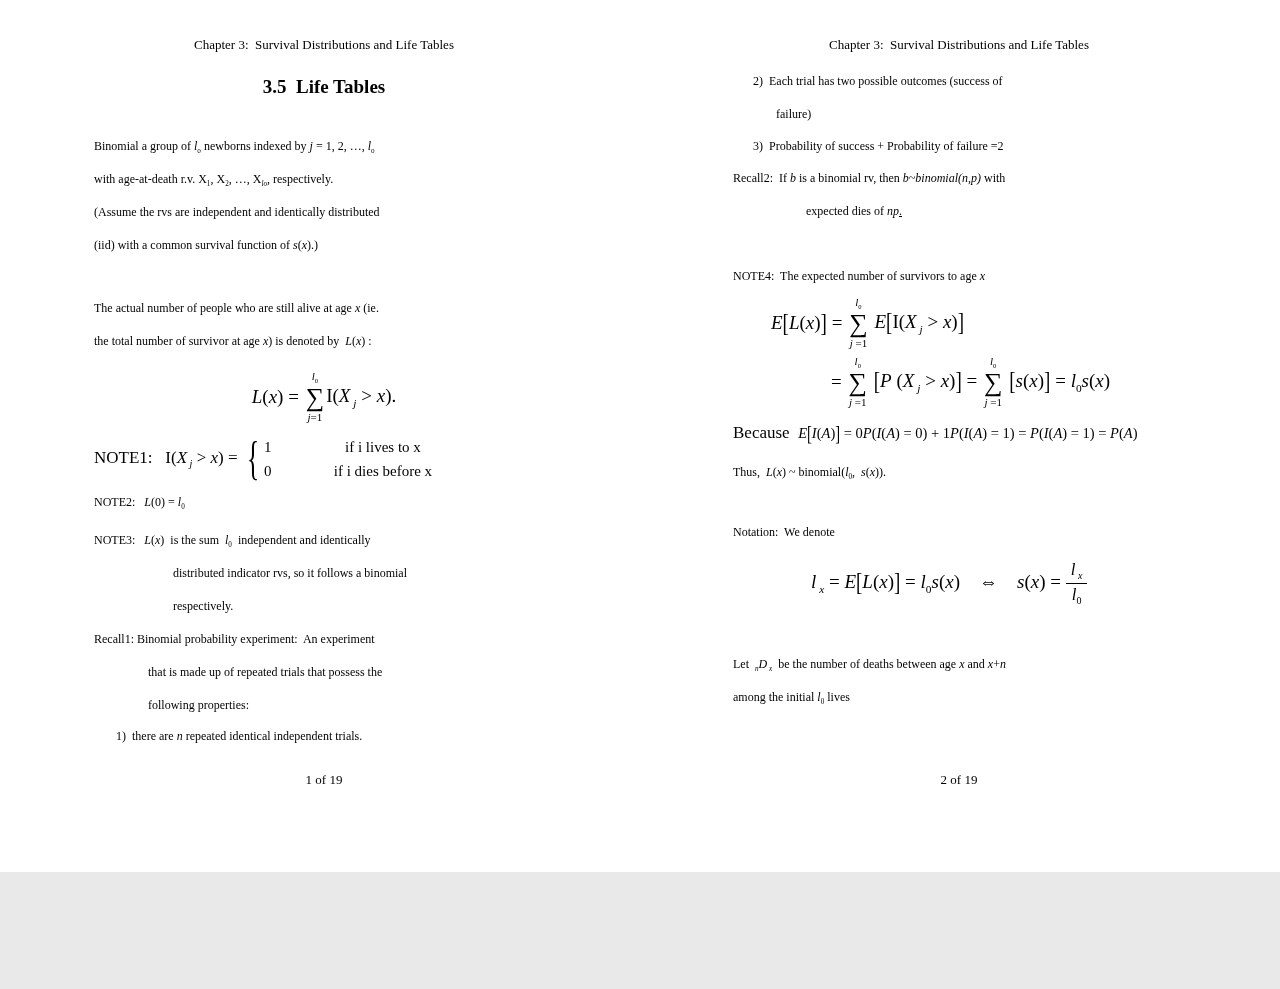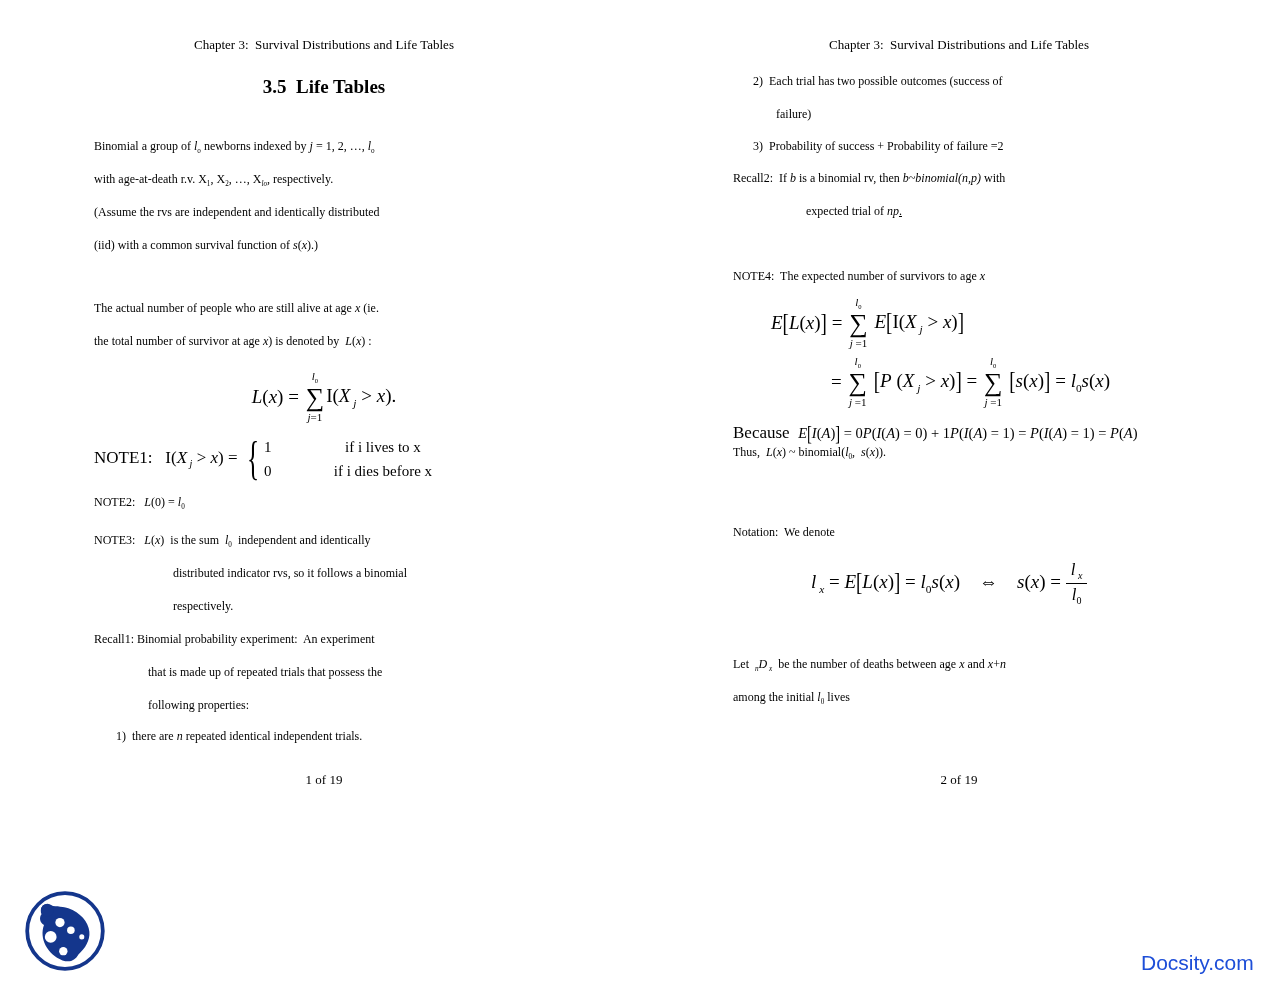--- a/index.html
+++ b/index.html
@@ -1,16 +1,16 @@
 <!DOCTYPE html>
 <html><head>
 <meta charset="utf-8">
 <style>
   html,body{margin:0;padding:0;background:#e9e9e9;}
-  #screen{position:relative;width:1280px;height:989px;background:#ffffff;overflow:hidden;
+  #screen{position:relative;width:1280px;height:872px;background:#ffffff;overflow:hidden;
           font-family:"Liberation Serif", serif;color:#000;}
   .page{position:absolute;top:0;height:989px;}
   #left-page{left:94px;width:460px;}
   #right-page{left:733px;width:452px;}
   .abs{position:absolute;left:0;}
   .hdr{width:100%;text-align:center;font-size:13px;white-space:pre;}
   .title{width:100%;text-align:center;font-size:19px;font-weight:bold;white-space:pre;}
   .pagenum{width:100%;text-align:center;font-size:13px;white-space:pre;}
   .body-txt{font-size:12px;line-height:33px;}
   .fl{white-space:pre;}
@@ -86,34 +86,34 @@
 
     <div class="abs body-txt" style="top:65px">
       <div class="fl pl20"><span class="fpart"><span>2)  Each trial has two possible outcomes (success of</span></span></div>
       <div class="fl pl43"><span class="fpart"><span>failure)</span></span></div>
     </div>
 
     <div class="abs body-txt fl pl20" style="top:130px"><span class="fpart"><span>3)  Probability of success + Probability of failure =2</span></span></div>
 
     <div class="abs body-txt" style="top:162px">
       <div class="fl"><span class="fpart"><span>Recall2:  If </span><span class="it">b</span><span> is a binomial rv, then </span><span class="it">b~binomial(n,p)</span><span> with</span></span></div>
-      <div class="fl pl73"><span class="fpart"><span>expected trial of </span><span class="it">np</span><span class="ul"><span>.</span></span></span></div>
+      <div class="fl pl73"><span class="fpart"><span>expected dies of </span><span class="it">np</span><span class="ul"><span>.</span></span></span></div>
     </div>
 
     <div class="abs body-txt fl" style="top:260px"><span class="fpart"><span>NOTE4:  The expected number of survivors to age </span><span class="it">x</span></span></div>
 
     <div class="abs fx" style="top:297px;height:52px;padding-left:38px"><span class="fpart"><span class="it">E</span><span class="bigbr">[</span><span class="it">L</span><span>(</span><span class="it">x</span><span>)</span><span class="bigbr">]</span><span> = </span></span><span class="sum"><span class="lim"><span class="it">l</span><sub><span>0</span></sub></span><span class="sig">∑</span><span class="lim"><span class="it">j</span><span> =1</span></span></span><span class="fpart"><span> </span><span class="it">E</span><span class="bigbr">[</span><span>I(</span><span class="it">X</span><sub><span> </span><span class="it">j</span></sub><span> &gt; </span><span class="it">x</span><span>)</span><span class="bigbr">]</span></span></div>
 
     <div class="abs fx" style="top:356px;height:52px;padding-left:98px"><span class="fpart"><span>= </span></span><span class="sum"><span class="lim"><span class="it">l</span><sub><span>0</span></sub></span><span class="sig">∑</span><span class="lim"><span class="it">j</span><span> =1</span></span></span><span class="fpart"><span> </span><span class="bigbr">[</span><span class="it">P</span><span> (</span><span class="it">X</span><sub><span> </span><span class="it">j</span></sub><span> &gt; </span><span class="it">x</span><span>)</span><span class="bigbr">]</span><span> = </span></span><span class="sum"><span class="lim"><span class="it">l</span><sub><span>0</span></sub></span><span class="sig">∑</span><span class="lim"><span class="it">j</span><span> =1</span></span></span><span class="fpart"><span> </span><span class="bigbr">[</span><span class="it">s</span><span>(</span><span class="it">x</span><span>)</span><span class="bigbr">]</span><span> = </span><span class="it">l</span><sub><span>0</span></sub><span class="it">s</span><span>(</span><span class="it">x</span><span>)</span></span></div>
 
     <div class="abs fx" style="top:420px;height:26px">
       <span class="because-lbl">Because  </span><span class="because-frm"><span class="fpart"><span class="it">E</span><span class="bigbr">[</span><span class="it">I</span><span>(</span><span class="it">A</span><span>)</span><span class="bigbr">]</span><span> = 0</span><span class="it">P</span><span>(</span><span class="it">I</span><span>(</span><span class="it">A</span><span>) = 0) + 1</span><span class="it">P</span><span>(</span><span class="it">I</span><span>(</span><span class="it">A</span><span>) = 1) = </span><span class="it">P</span><span>(</span><span class="it">I</span><span>(</span><span class="it">A</span><span>) = 1) = </span><span class="it">P</span><span>(</span><span class="it">A</span><span>)</span></span></span>
     </div>
 
-    <div class="abs body-txt fl" style="top:436px"><span class="fpart"><span>Thus,  </span><span class="it">L</span><span>(</span><span class="it">x</span><span>) ~ binomial(</span><span class="it">l</span><sub><span>0</span></sub><span>,  </span><span class="it">s</span><span>(</span><span class="it">x</span><span>)).</span></span></div>
+    <div class="abs body-txt fl" style="top:456px"><span class="fpart"><span>Thus,  </span><span class="it">L</span><span>(</span><span class="it">x</span><span>) ~ binomial(</span><span class="it">l</span><sub><span>0</span></sub><span>,  </span><span class="it">s</span><span>(</span><span class="it">x</span><span>)).</span></span></div>
 
     <div class="abs body-txt fl" style="top:516px"><span class="fpart"><span>Notation:  We denote</span></span></div>
 
     <div class="abs fx" style="top:553px;height:60px;padding-left:78px"><span class="fpart"><span class="it">l</span><sub><span> </span><span class="it">x</span></sub><span> = </span><span class="it">E</span><span class="bigbr">[</span><span class="it">L</span><span>(</span><span class="it">x</span><span>)</span><span class="bigbr">]</span><span> = </span><span class="it">l</span><sub><span>0</span></sub><span class="it">s</span><span>(</span><span class="it">x</span><span>)    ⇔    </span><span class="it">s</span><span>(</span><span class="it">x</span><span>) = </span></span><span class="frac"><span class="num"><span class="it">l</span><sub><span> </span><span class="it">x</span></sub></span><span class="den"><span class="it">l</span><sub><span>0</span></sub></span></span></div>
 
     <div class="abs body-txt" style="top:648px">
       <div class="fl"><span class="fpart"><span>Let  </span><sub><span class="it">n</span></sub><span class="it">D</span><sub><span> </span><span class="it">x</span></sub><span>  be the number of deaths between age </span><span class="it">x</span><span> and </span><span class="it">x</span><span>+</span><span class="it">n</span></span></div>
       <div class="fl"><span class="fpart"><span>among the initial </span><span class="it">l</span><sub><span>0</span></sub><span> lives</span></span></div>
     </div>
 

